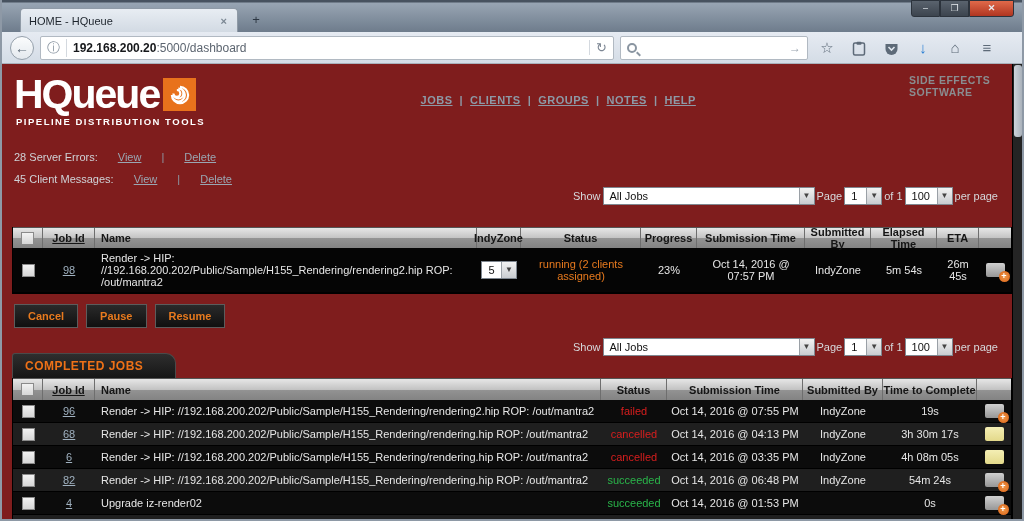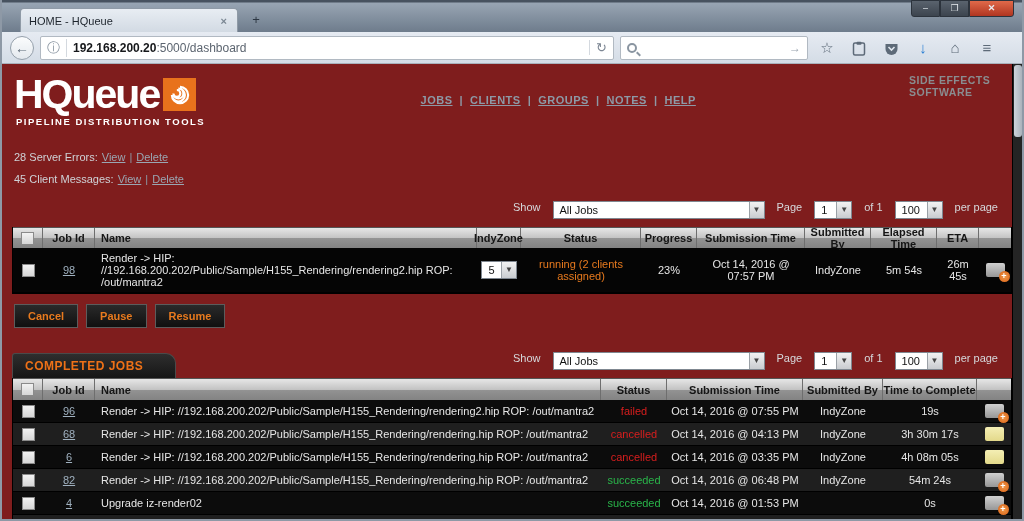--- a/index.html
+++ b/index.html
@@ -43,46 +43,46 @@
   .logo-line { display:flex; align-items:flex-start; }
   .logo-text { color:#fff; font-size:41px; font-weight:bold; letter-spacing:-2px; line-height:40px; }
   .logo-mark { width:33px; height:33px; background:#e8721c; margin:4px 0 0 4px; display:flex; align-items:center; justify-content:center; }
   .logo-tagline { color:#fff; font-size:9.5px; font-weight:bold; letter-spacing:1.5px; margin:2px 0 0 2px; }
   .mainnav { display:flex; gap:7px; margin:20px auto 0; align-items:center; font-size:11px; font-weight:bold; letter-spacing:0.5px; }
   .mainnav a { color:#8d99a6; text-decoration:underline; }
   .mainnav .sep { color:#8d99a6; text-decoration:none; }
   .brand { margin-left:auto; color:#8a8d90; font-size:10.5px; font-weight:bold; letter-spacing:0.5px; line-height:1.15; text-align:left; width:95px; }
 
   .messages { margin:24px 0 0 2px; font-size:11px; color:#cfd3d7; }
-  .messages .row { margin-bottom:10px; display:flex; gap:4px; align-items:center; }
+  .messages .row { margin-bottom:10px; display:flex; gap:20px; align-items:center; }
   .messages a { color:#9aa6b2; text-decoration:underline; }
   .messages .sep { color:#8d99a6; }
 
   .section { margin-top:14px; }
   .sec-top { display:flex; align-items:flex-end; height:28px; padding-right:14px; }
   .sec-tab { width:178px; height:25px; background:linear-gradient(#2e2e2e,#161616); border:1px solid #4a4a4a; border-bottom:none; border-radius:3px 10px 0 0; display:flex; align-items:center; padding-left:12px; color:#ee7117; font-size:12px; font-weight:bold; letter-spacing:0.5px; }
-  .sec-controls { margin-left:auto; display:flex; align-items:flex-start; gap:12px; font-size:11px; color:#d6d9dc; padding-bottom:8px; }
+  .sec-controls { margin-left:auto; display:flex; align-items:center; gap:2px; font-size:11px; color:#d6d9dc; padding-bottom:22px; }
   .fsel { background:#fff; border:1px solid #7f8790; height:18px; display:flex; align-items:center; font-size:11px; color:#111; }
   .fsel .txt { padding:0 6px; flex:1; white-space:nowrap; overflow:hidden; }
   .fsel .btn { width:15px; height:16px; background:linear-gradient(#f2f2f2,#c9ccd0); border-left:1px solid #9aa0a6; color:#444; font-size:8px; text-align:center; line-height:16px; flex:none; }
   .fsel.jobs { width:212px; }
   .fsel.pg { width:38px; }
   .fsel.pp { width:48px; }
 
   .tbl { width:100%; border:1px solid #000; border-top:none; }
   .thead { display:flex; background:linear-gradient(#e6e6e6 0%, #c3c3c3 50%, #939393 52%, #838383 100%); border-top:1px solid #555; height:21px; align-items:center; font-size:11px; font-weight:bold; color:#151515; }
   .thead > div { border-right:1px solid #6e6e6e; height:100%; display:flex; align-items:center; justify-content:center; text-align:center; }
   .thead > div:last-child { border-right:none; }
   .trow { display:flex; align-items:center; font-size:11px; color:#e6e6e6; border-bottom:1px solid #000; }
   .trow.dark { background:#0c0c0c; }
   .trow.lite { background:#1f1f1f; }
   .cell { display:flex; align-items:center; justify-content:center; text-align:center; padding:4px 2px; }
   .cell.name { justify-content:flex-start; text-align:left; padding-left:6px; }
   .c-cb { width:30px; flex:none; }
-  .c-id { width:52px; flex:none; }
+  .c-id { width:52px; flex:none;text-decoration:underline; }
   .c-name { flex:1; min-width:0; }
   .rj .c-pri { width:44px; flex:none; }
   .rj .c-status { width:120px; flex:none; }
   .rj .c-prog { width:56px; flex:none; }
   .rj .c-sub { width:108px; flex:none; }
   .rj .c-by { width:66px; flex:none; }
   .rj .c-el { width:66px; flex:none; }
   .rj .c-eta { width:42px; flex:none; }
   .rj .c-note { width:32px; flex:none; }
   .cj .c-status { width:66px; flex:none; }

